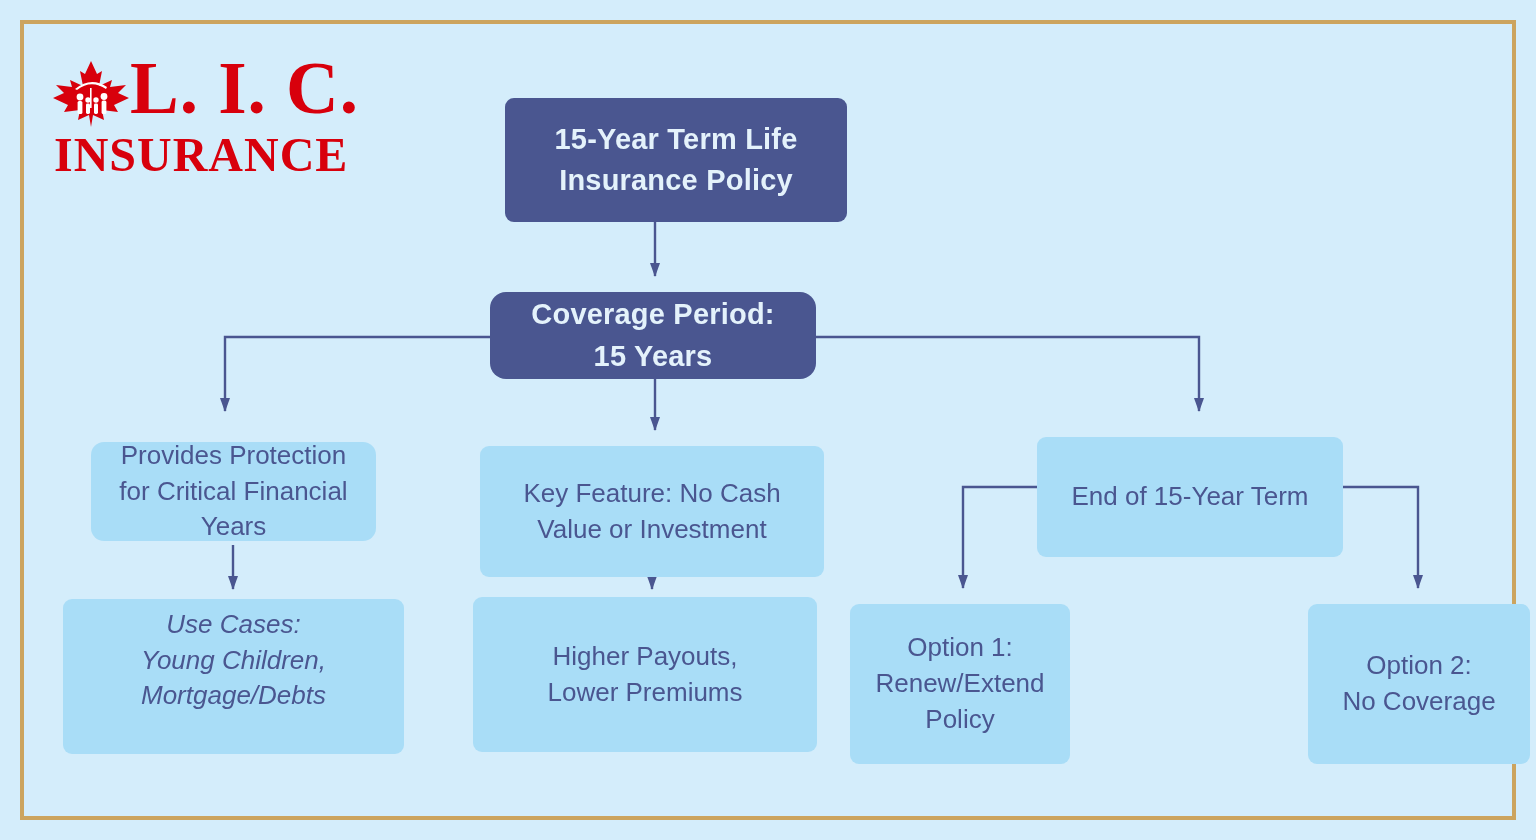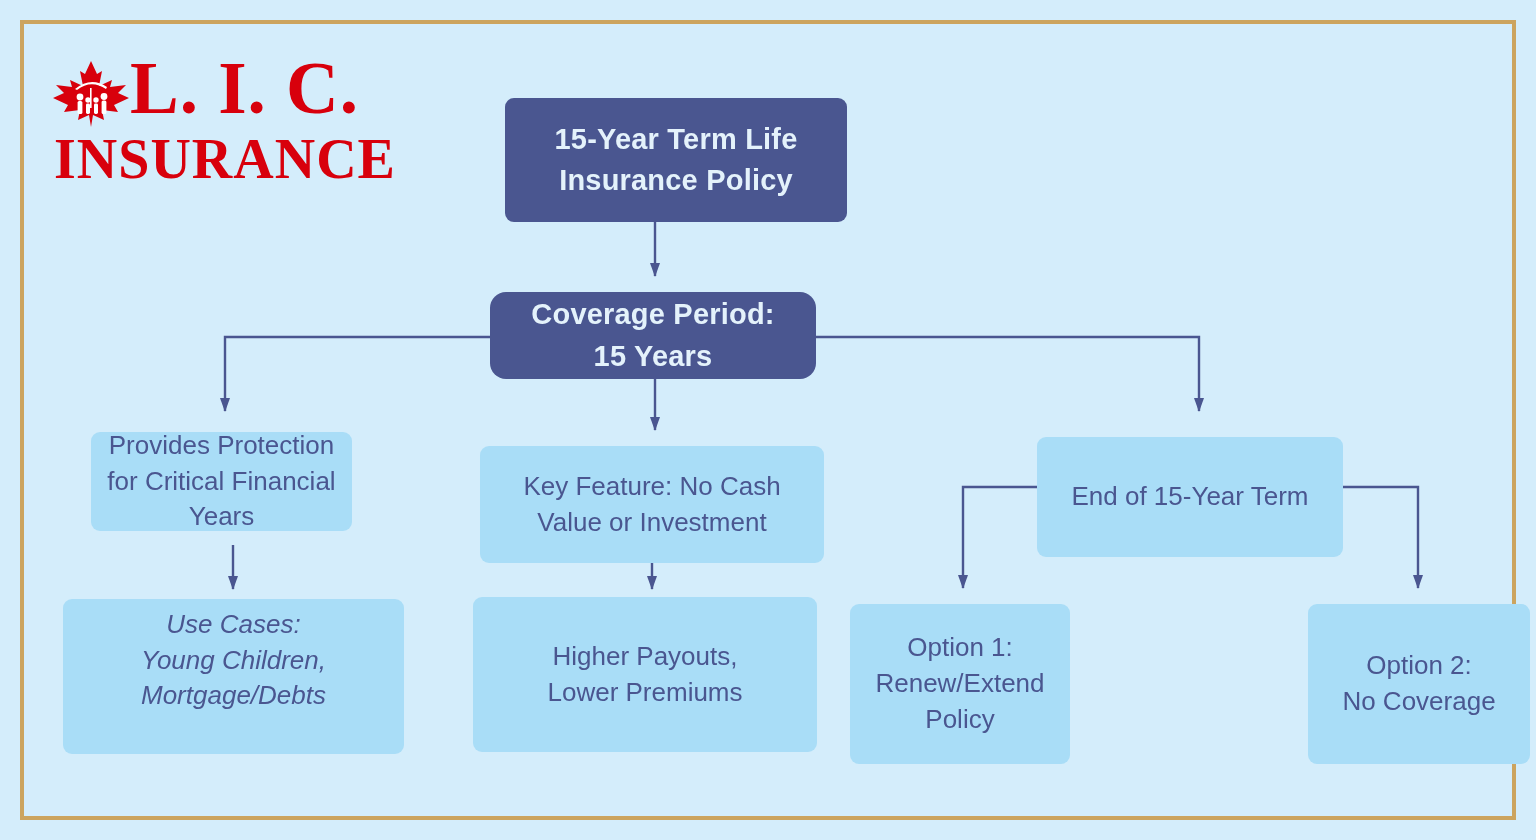--- a/index.html
+++ b/index.html
@@ -70,21 +70,21 @@
     letter-spacing: 1px;
     color: #d8000c;
     white-space: nowrap;
   }
   #logo-insurance {
     position: absolute;
     left: 2px;
     top: 72px;
     font-family: "Liberation Serif", serif;
     font-weight: bold;
-    font-size: 56px;
+    font-size: 48px;
     letter-spacing: 1px;
     color: #d8000c;
     white-space: nowrap;
   }
 
   
   .node {
     position: absolute;
     display: flex;
     align-items: center;
@@ -161,25 +161,25 @@
       <path d="M1343 487 L1418 487 L1418 588" marker-end="url(#arrow)"></path>
     </g>
   </svg>
 
   <div class="node primary" style="left:505px; top:98px; width:342px; height:124px;">15-Year Term Life
 Insurance Policy</div>
 
   <div class="node primary" style="left:490px; top:292px; width:326px; height:87px;border-radius:16px;">Coverage Period:
 15 Years</div>
 
-  <div class="node light" style="left:91px; top:432px; width:261px; height:99px;">Provides Protection
+  <div class="node light" style="left:91px; top:442px; width:285px; height:99px;border-radius:13px;">Provides Protection
 for Critical Financial
 Years</div>
 
-  <div class="node light" style="left:480px; top:446px; width:344px; height:117px;">Key Feature: No Cash
+  <div class="node light" style="left:480px; top:446px; width:344px; height:131px;">Key Feature: No Cash
 Value or Investment</div>
 
   <div class="node light" style="left:1037px; top:437px; width:306px; height:120px;">End of 15-Year Term</div>
 
   <div class="node light" style="left:63px; top:599px; width:341px; height:155px; padding-bottom:32px;font-style:italic;">Use Cases:
 Young Children,
 Mortgage/Debts</div>
 
   <div class="node light" style="left:473px; top:597px; width:344px; height:155px;">Higher Payouts,
 Lower Premiums</div>

